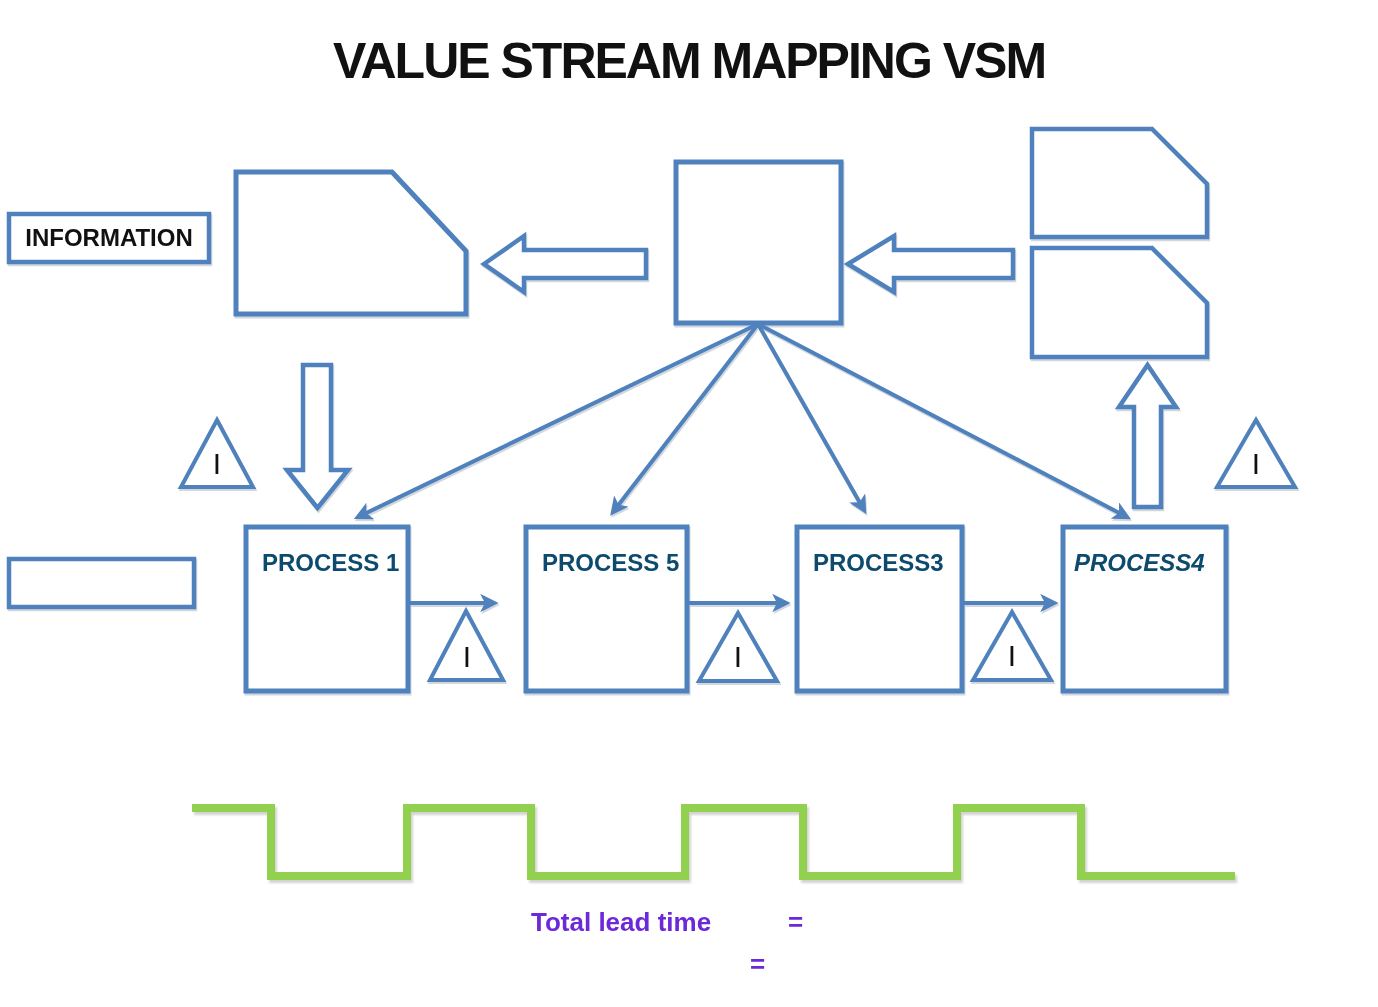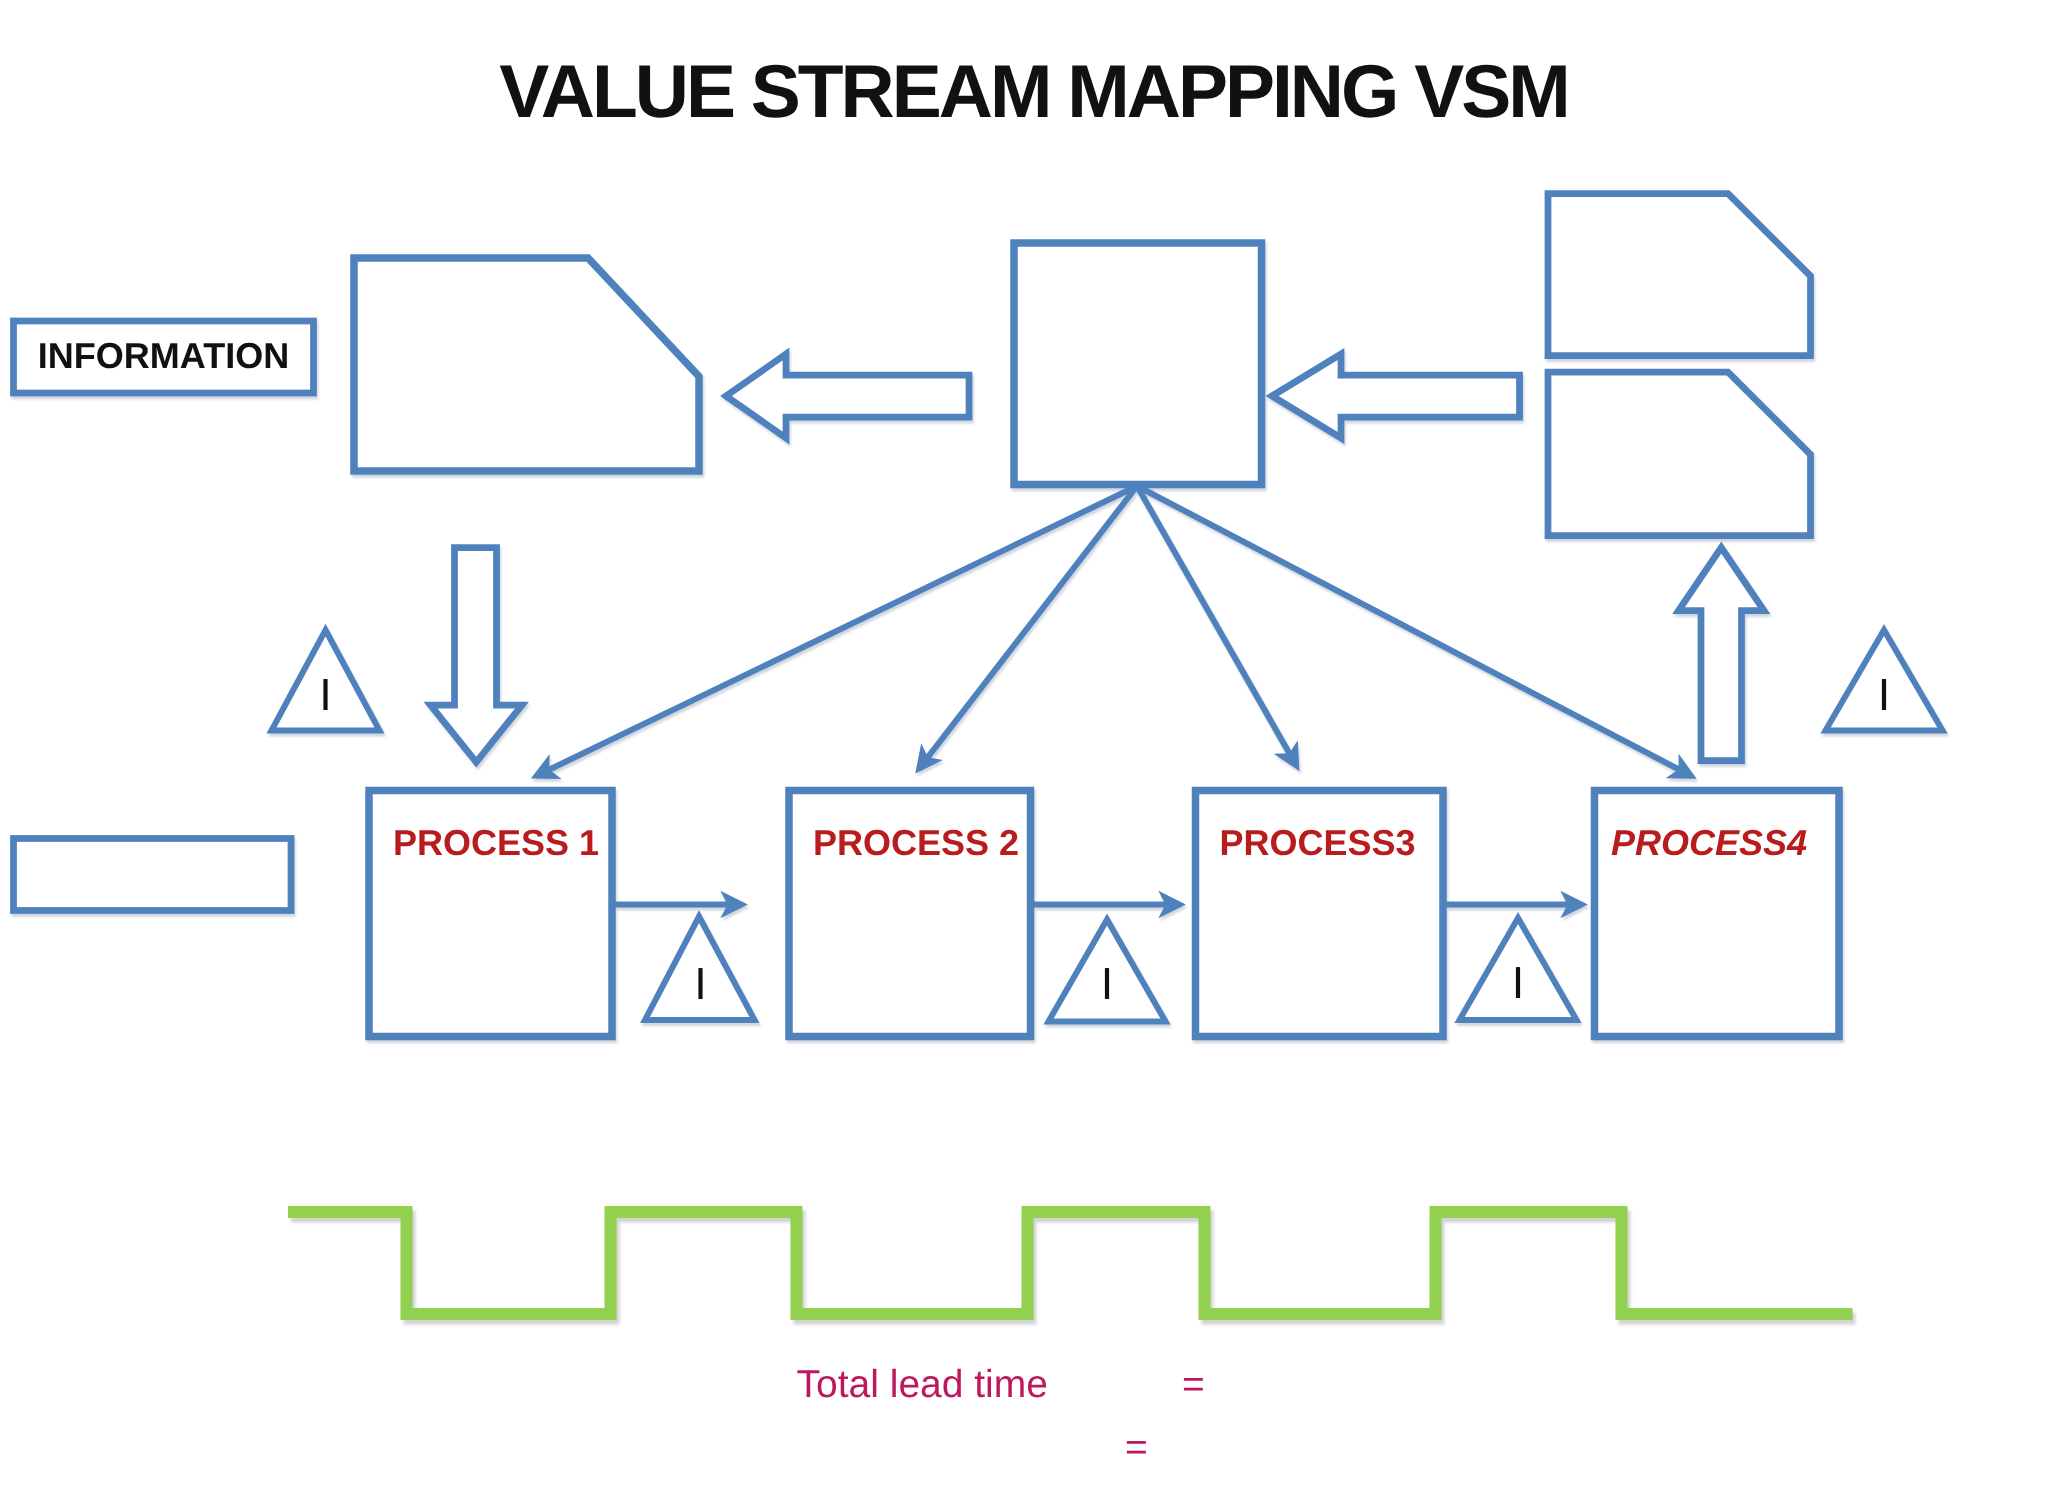--- a/index.html
+++ b/index.html
@@ -6,37 +6,37 @@
   .stage{
     position:relative;
     width:1378px;height:1007px;
     background:#ffffff;
     font-family:"Liberation Sans", sans-serif;
     overflow:hidden;
   }
   .stage svg{position:absolute;left:0;top:0;}
   .blue-shapes{filter:drop-shadow(1.5px 2px 0.6px rgba(125,140,160,0.35));}
   .wave{filter:drop-shadow(2px 3px 1px rgba(130,130,130,0.35));}
-  .txt{position:absolute;color:#b91c1c;white-space:nowrap;}
+  .txt{position:absolute;color:#0c4a6e;white-space:nowrap;}
   .page-title{
     left:0;right:0;top:32px;text-align:center;
     font-size:50px;font-weight:700;letter-spacing:-2px;color:#111111;
   }
   .side-label{
     display:flex;align-items:center;justify-content:center;
     font-weight:700;color:#111111;
   }
   .info-label{left:9px;top:214px;width:200px;height:48px;font-size:24px;}
   .prod-label{left:9px;top:559px;width:185px;height:48px;font-size:25px;}
   .process-label{top:549px;font-size:24px;font-weight:700;}
   .inv-i{
     width:20px;text-align:center;
     font-size:30px;font-weight:400;color:#111111;line-height:1;
   }
-  .red-line{color:#be185d;font-weight:400;font-size:26px;}
+  .red-line{color:#6d28d9;font-weight:700;font-size:26px;}
 </style>
 </head>
 <body>
 
 <div class="stage">
 
   <svg width="1378" height="1007" viewBox="0 0 1378 1007">
     <defs>
       <marker id="arrow" viewBox="0 0 10 10" refX="7.5" refY="5" markerWidth="4.6" markerHeight="4.6" orient="auto">
         <path d="M0,0 L10,5 L0,10 L2.6,5 Z" fill="#4F81BD"></path>
@@ -80,21 +80,21 @@
     </g>
 
     <polyline class="wave" points="192,808 271,808 271,876 407,876 407,808 531,808 531,876 685,876 685,808 803,808 803,876 957,876 957,808 1081,808 1081,876 1235,876" fill="none" stroke="#92D050" stroke-width="8"></polyline>
   </svg>
 
   <div class="txt side-label info-label">INFORMATION</div>
 
   <div class="txt page-title">VALUE STREAM MAPPING VSM</div>
 
   <div class="txt process-label" style="left:262px;">PROCESS 1</div>
-  <div class="txt process-label" style="left:542px;">PROCESS 2</div>
+  <div class="txt process-label" style="left:542px;">PROCESS 5</div>
   <div class="txt process-label" style="left:813px;">PROCESS3</div>
   <div class="txt process-label" style="left:1074px;font-style:italic;">PROCESS4</div>
 
   <div class="txt inv-i" style="left:207px;top:449px;">I</div>
   <div class="txt inv-i" style="left:1246px;top:449px;">I</div>
   <div class="txt inv-i" style="left:457px;top:642px;">I</div>
   <div class="txt inv-i" style="left:728px;top:642px;">I</div>
   <div class="txt inv-i" style="left:1002px;top:641px;">I</div>
 
   <div class="txt red-line" style="left:531px;top:907px;">Total lead time</div>

